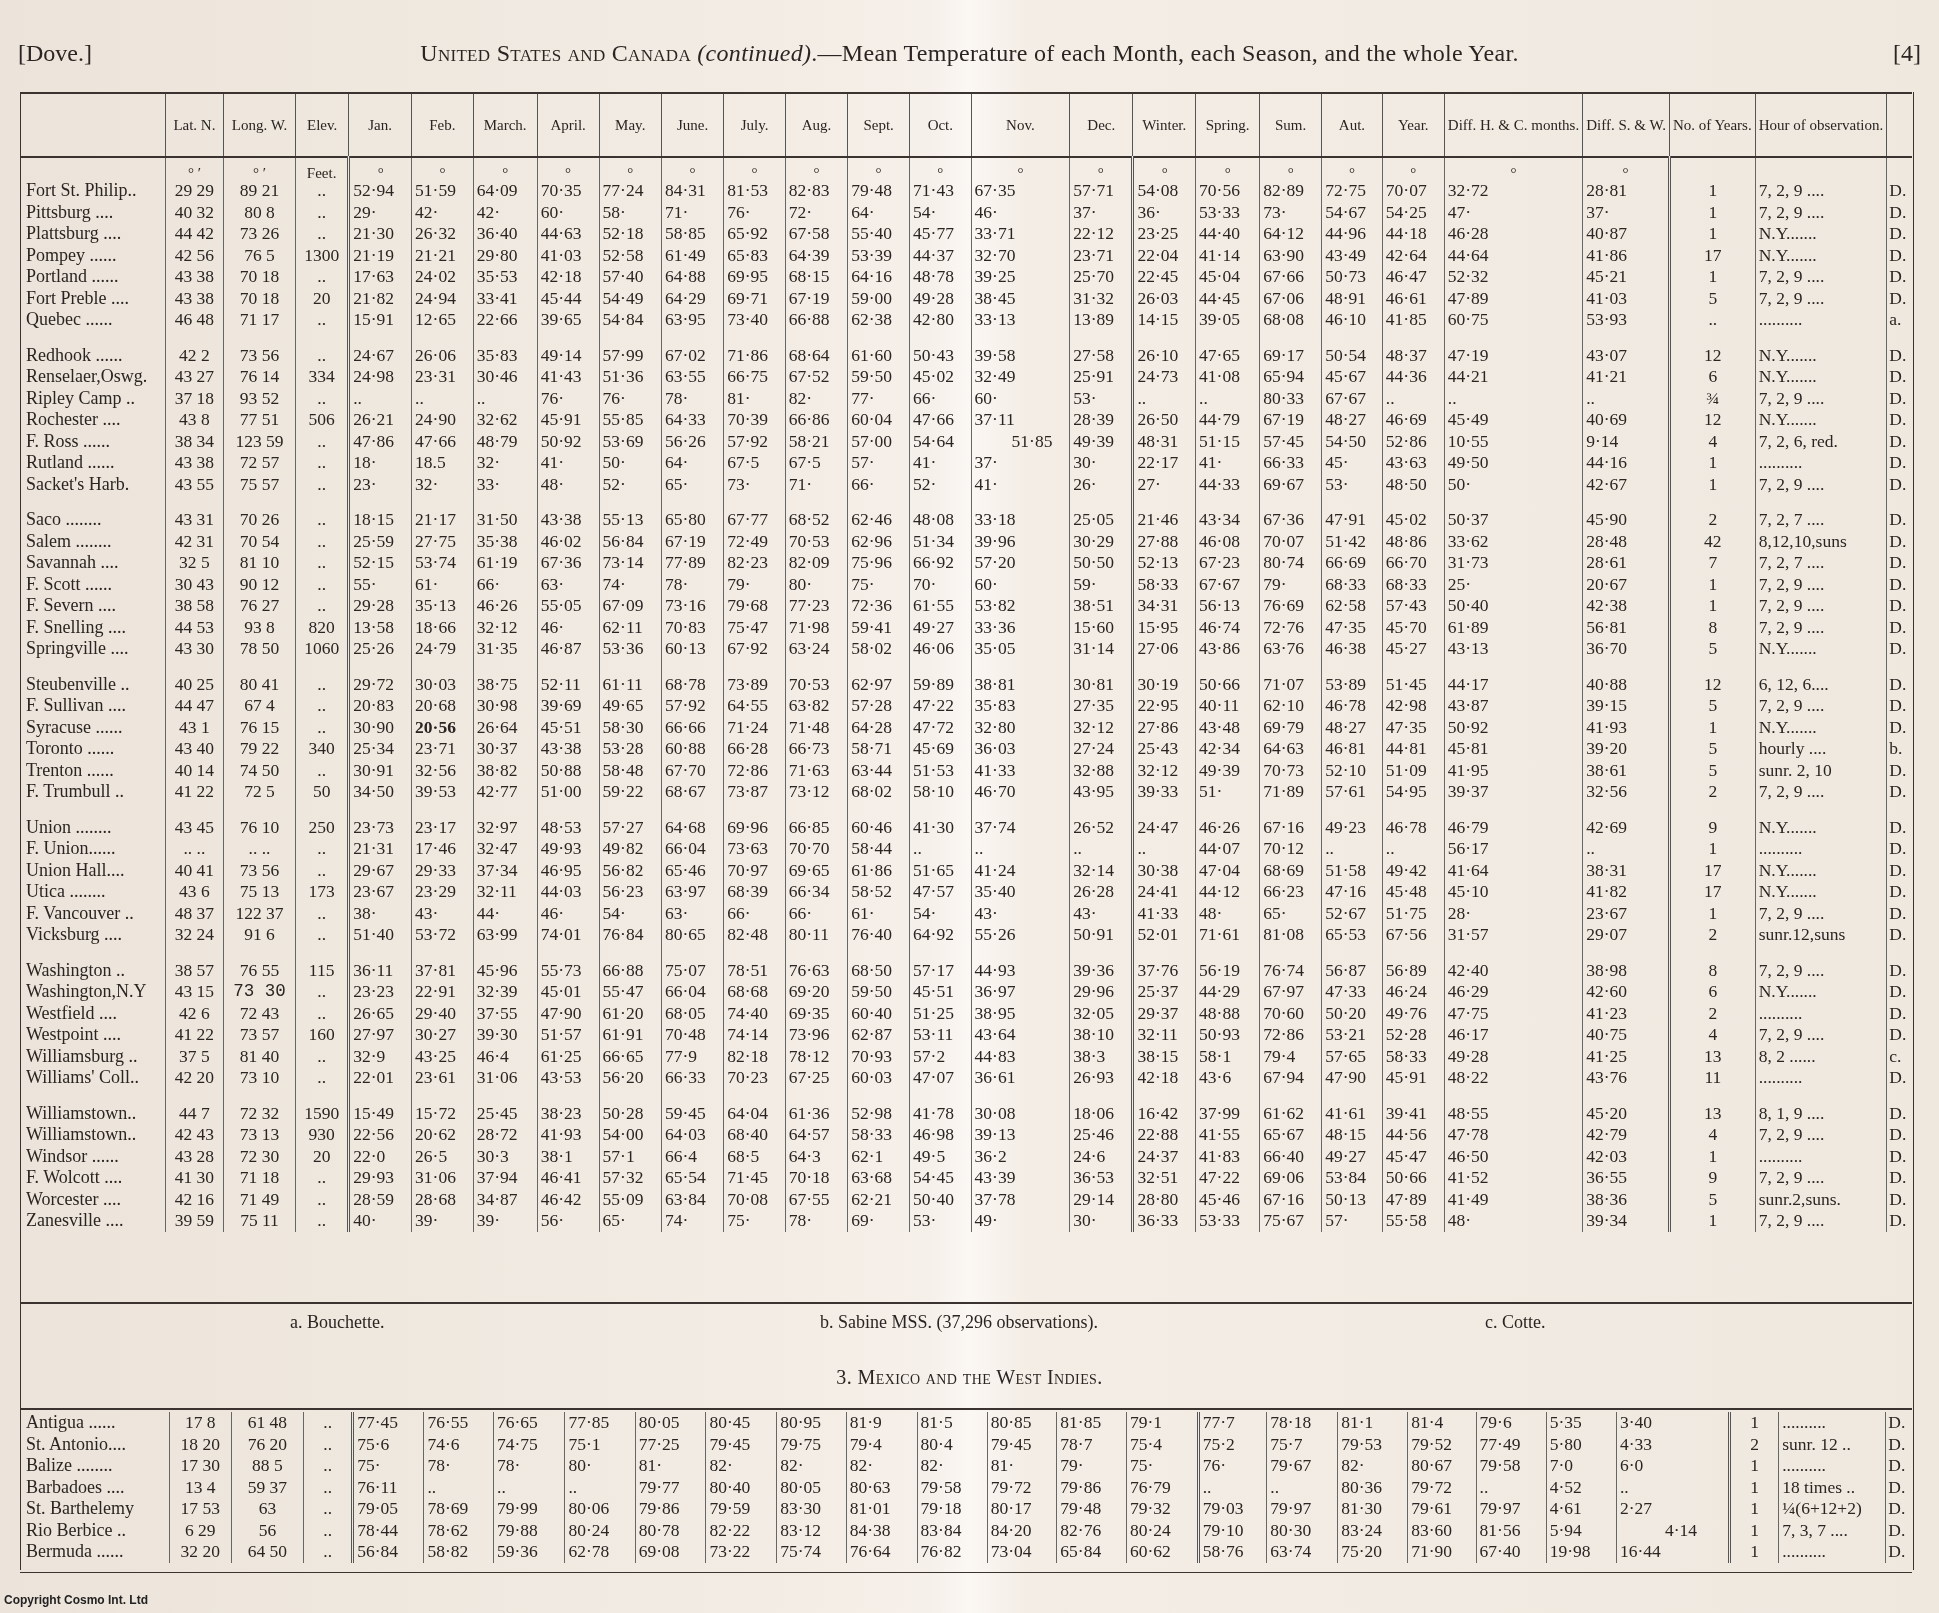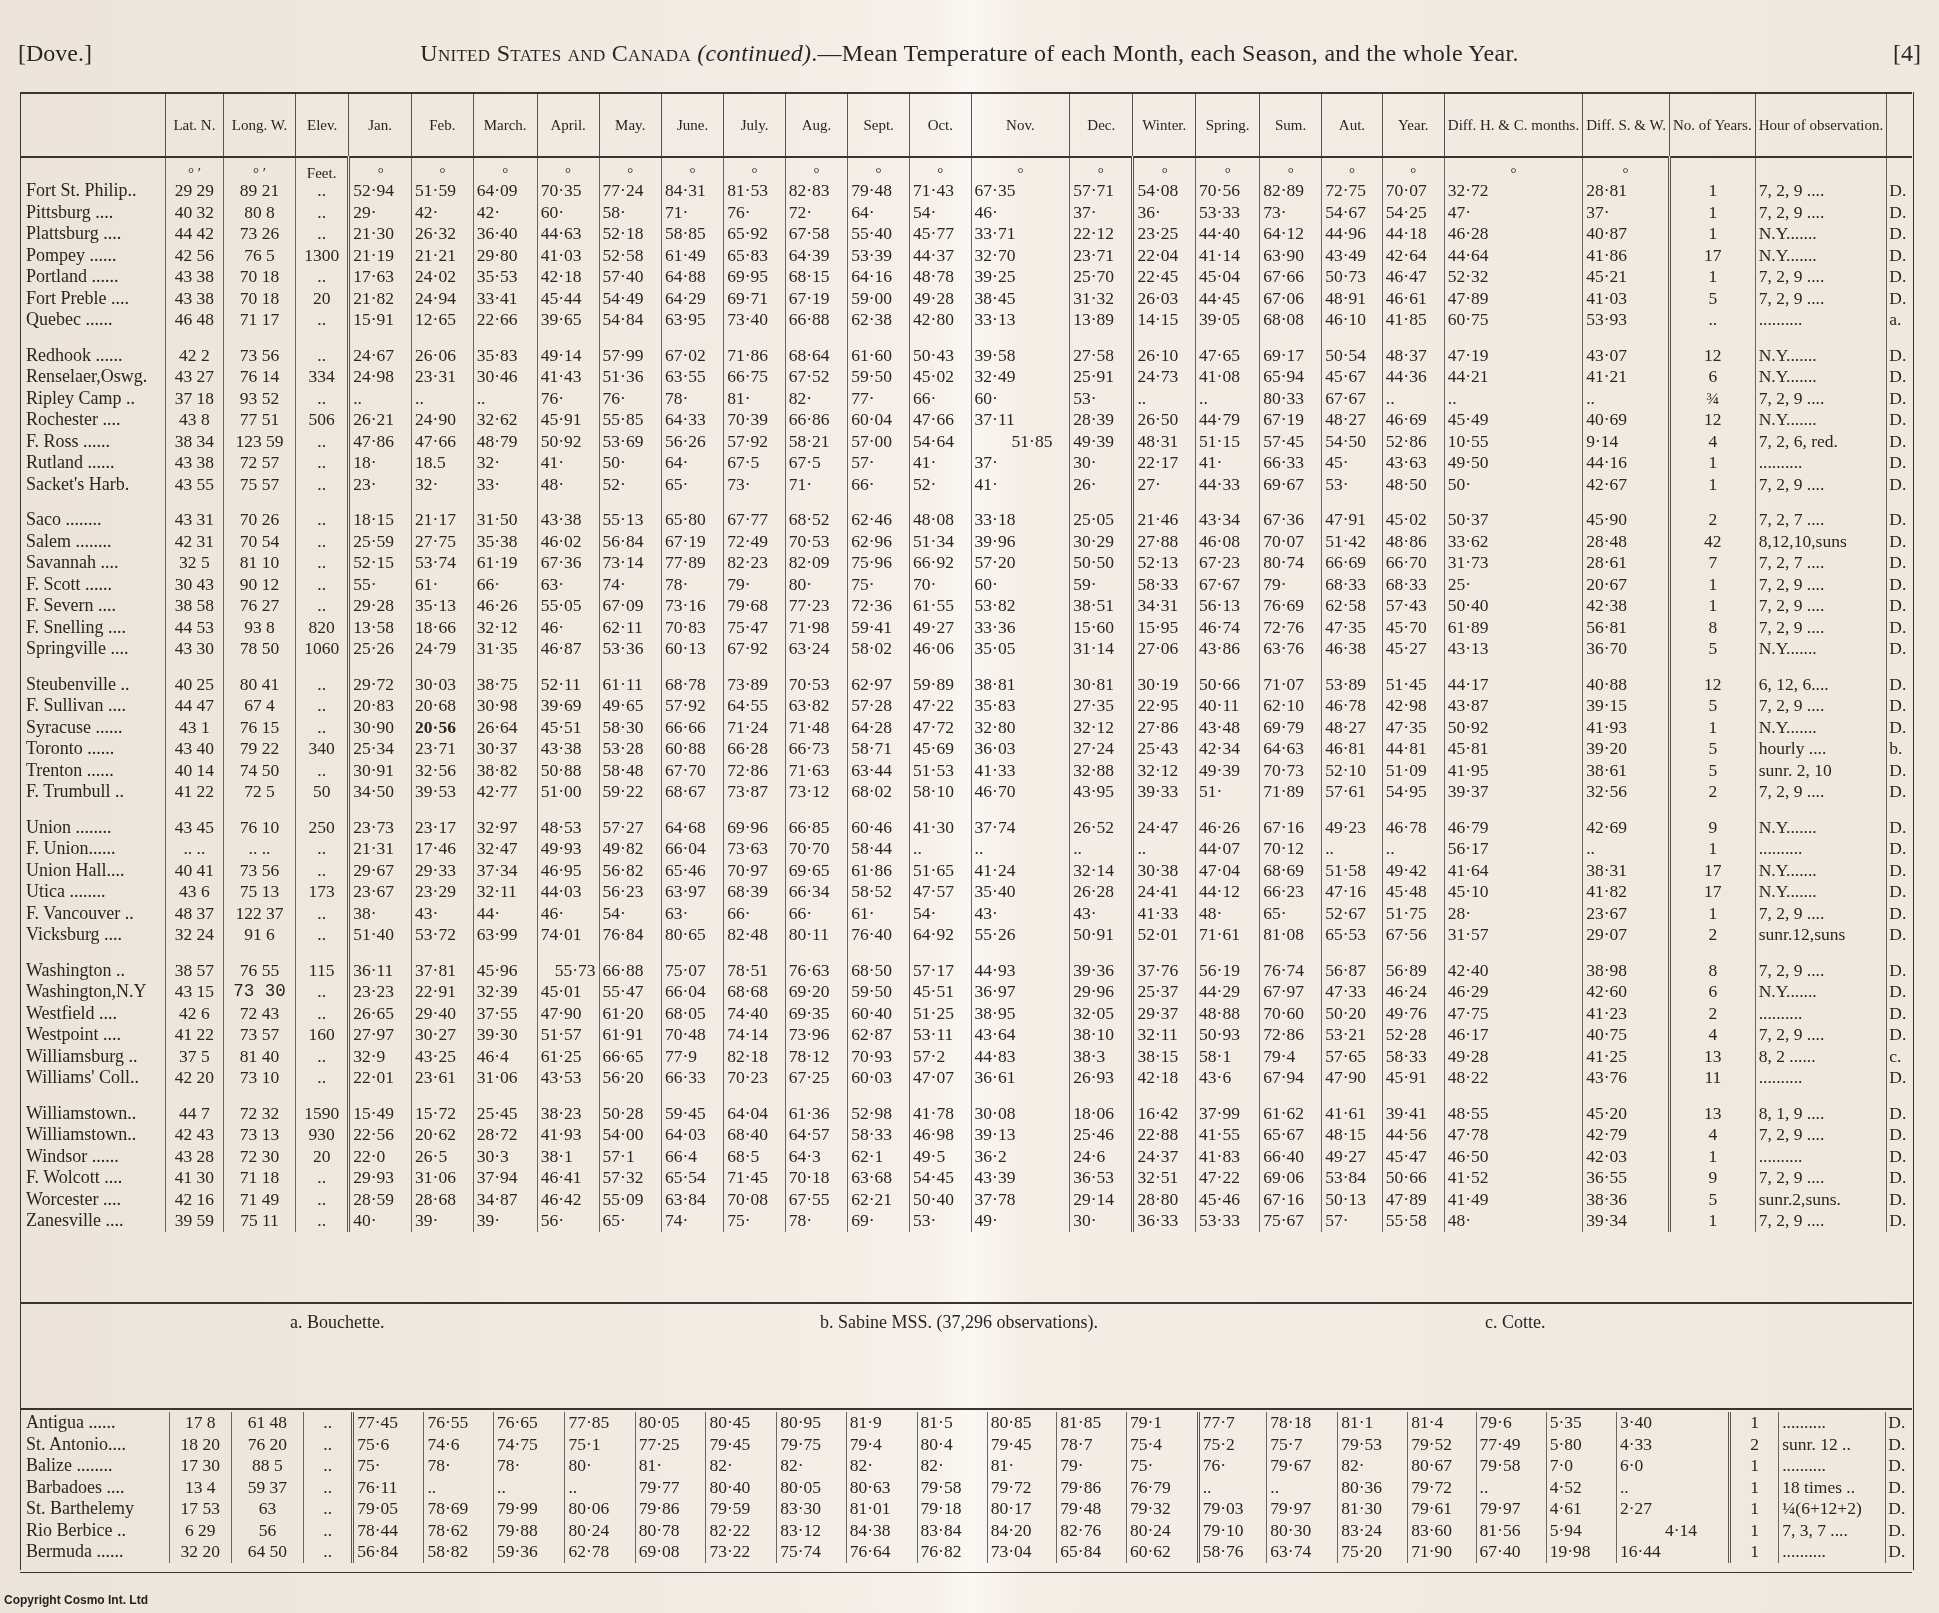--- a/index.html
+++ b/index.html
@@ -1172,21 +1172,21 @@
           <td class="src" style="width: 24px;"></td>
         </tr>
         <tr>
           <td class="name" style="width: 158px;">Washington ..</td>
           <td class="c" style="width: 64px;">38 57</td>
           <td class="c" style="width: 80px;">76 55</td>
           <td class="c" style="width: 60px;">115</td>
           <td class="dbl" style="width: 76px;">36·11</td>
           <td style="width: 75px;">37·81</td>
           <td style="width: 78px;">45·96</td>
-          <td style="width: 76px; text-align: right;">55·73</td>
+          <td style="width: 76px;">55·73</td>
           <td style="width: 77px;">66·88</td>
           <td style="width: 77px;">75·07</td>
           <td style="width: 75px;">78·51</td>
           <td style="width: 77px;">76·63</td>
           <td style="width: 76px;">68·50</td>
           <td style="width: 75px;">57·17</td>
           <td style="width: 75px;">44·93</td>
           <td style="width: 77px;">39·36</td>
           <td class="dbl" style="width: 72px;">37·76</td>
           <td style="width: 77px;">56·19</td>
@@ -1537,20 +1537,21 @@
         </tr>
       </tbody>
   </table>
 
   <div class="foot">
     <span style="left:270px">a. Bouchette.</span>
     <span style="left:800px">b. Sabine MSS. (37,296 observations).</span>
     <span style="left:1465px">c. Cotte.</span>
   </div>
 
+  <div class="sec">3. Mexico and the West Indies.</div>
   <div class="sec2line"></div>
   <table class="mex">
     <tbody id="mex-body">
         <tr>
           <td class="name" style="width: 158px;">Antigua ......</td>
           <td class="c" style="width: 64px;">17 8</td>
           <td class="c" style="width: 80px;">61 48</td>
           <td class="c" style="width: 60px;">..</td>
           <td class="dbl" style="width: 76px;">77·45</td>
           <td style="width: 75px;">76·55</td>

